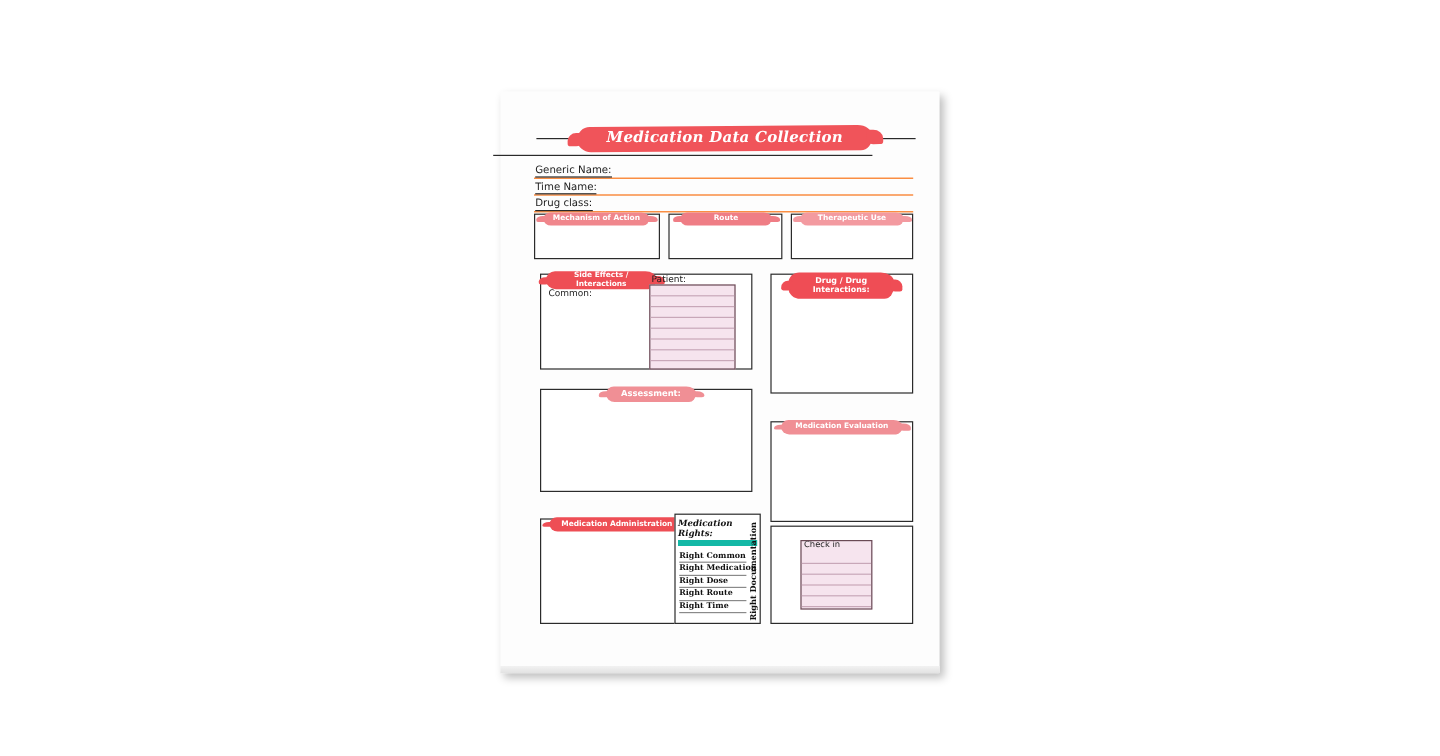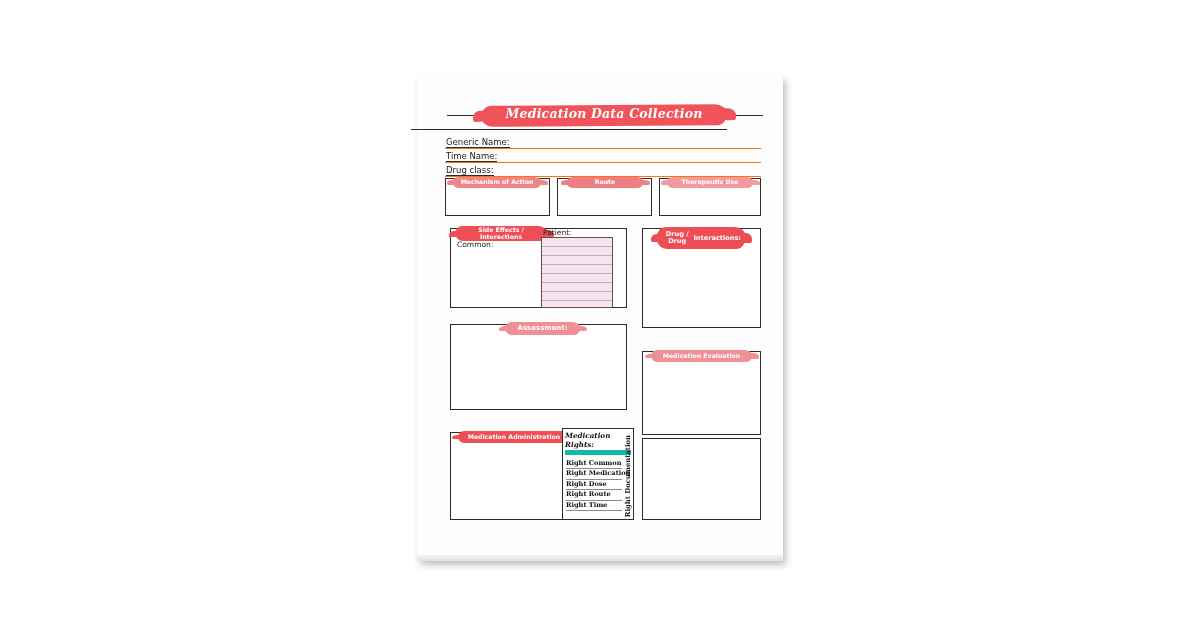--- a/index.html
+++ b/index.html
@@ -298,21 +298,21 @@
             <i></i>
             <i></i>
             <i></i>
             <i></i>
             <i></i>
             <i></i>
         </div>
       </div>
 
       <div class="box" style="left:197px; top:130px; width:119px; height:100px;"></div>
-      <div class="banner" style="left:212px; top:129px; width:88px; height:22px; background:#ef4d55; font-size:6.6px; flex-direction:row;">
+      <div class="banner" style="left:212px; top:129px; width:88px; height:22px; background:#ef4d55; font-size:6.6px; flex-direction:column;">
         <span>Drug / Drug</span>
         <span>Interactions:</span>
       </div>
 
       <div class="box" style="left:5px; top:226px; width:177px; height:86px;"></div>
       <div class="banner" style="left:60px; top:224px; width:75px; height:13px; background:#f08f95; font-size:7px;">Assessment:</div>
 
 
       <div class="box" style="left:197px; top:253px; width:119px; height:84px;"></div>
       <div class="banner" style="left:206px; top:252px; width:101px; height:12px; background:#f08f95; font-size:6.2px;">Medication Evaluation</div>
@@ -326,16 +326,26 @@
           <li>Right Common</li>
           <li>Right Medication</li>
           <li>Right Dose</li>
           <li>Right Route</li>
           <li>Right Time</li>
         </ul>
         <div class="rights-vert">Right Documentation</div>
       </div>
 
       <div class="box" style="left:197px; top:340px; width:119px; height:82px;"></div>
+      <div class="pinknote" style="left:222px; top:352px; width:60px; height:58px;">
+        <div class="cap">Check in</div>
+        <div class="lines" style="top:10px;">
+          <i></i>
+            <i></i>
+            <i></i>
+            <i></i>
+            <i></i>
+        </div>
+      </div>
 
     </div>
   </div>
 </div>
 
 </body></html>

